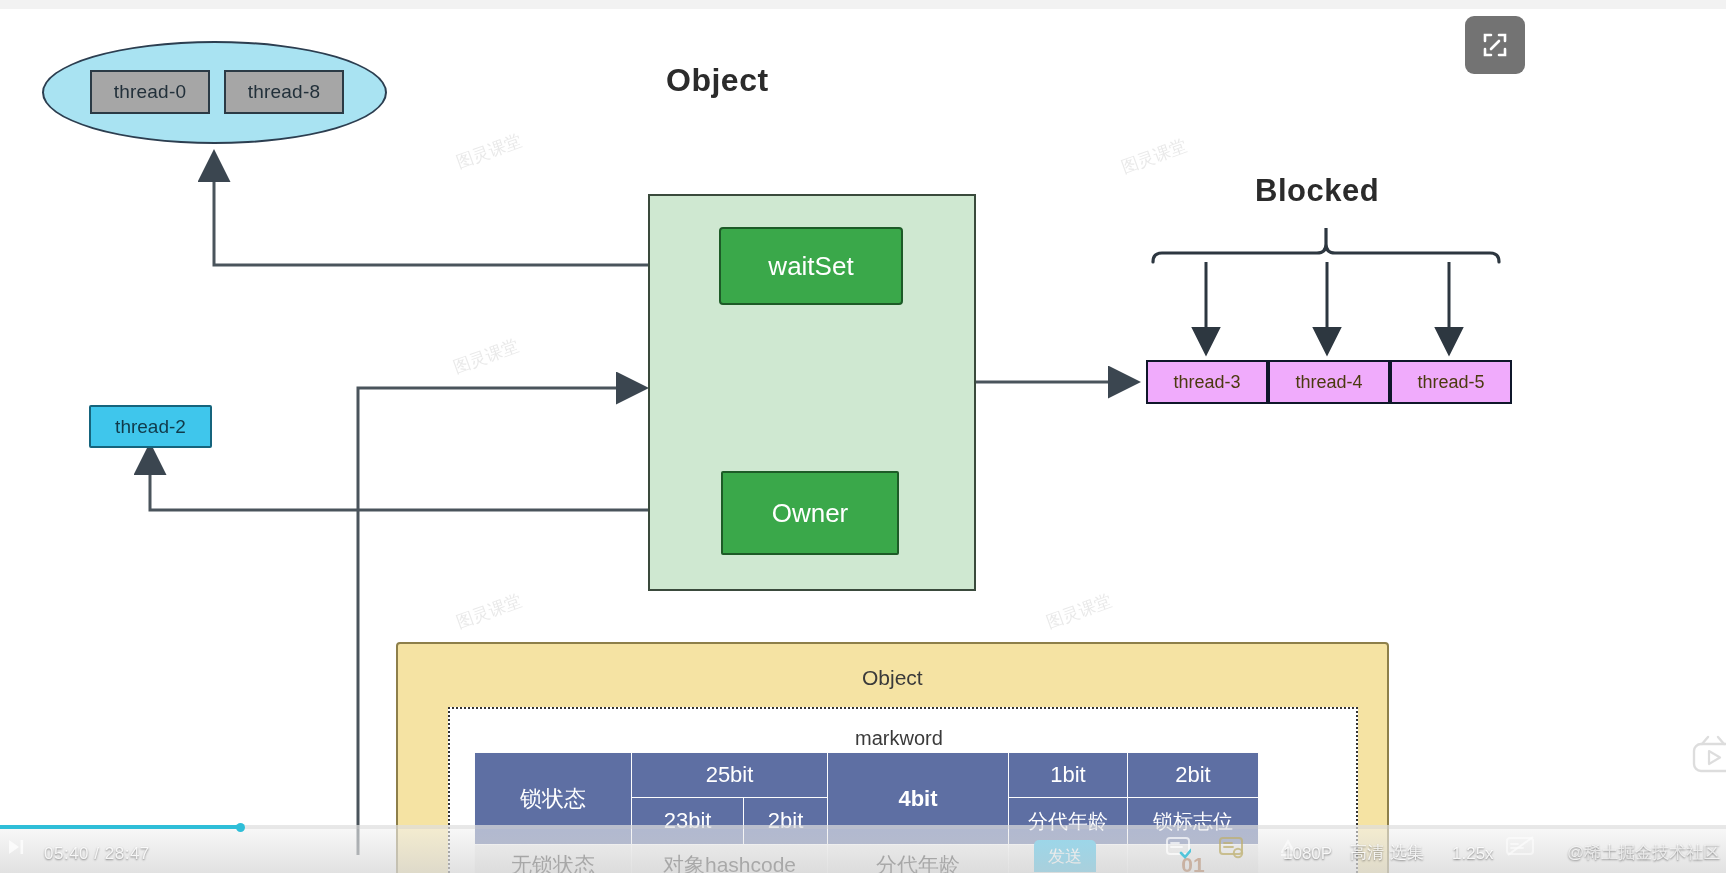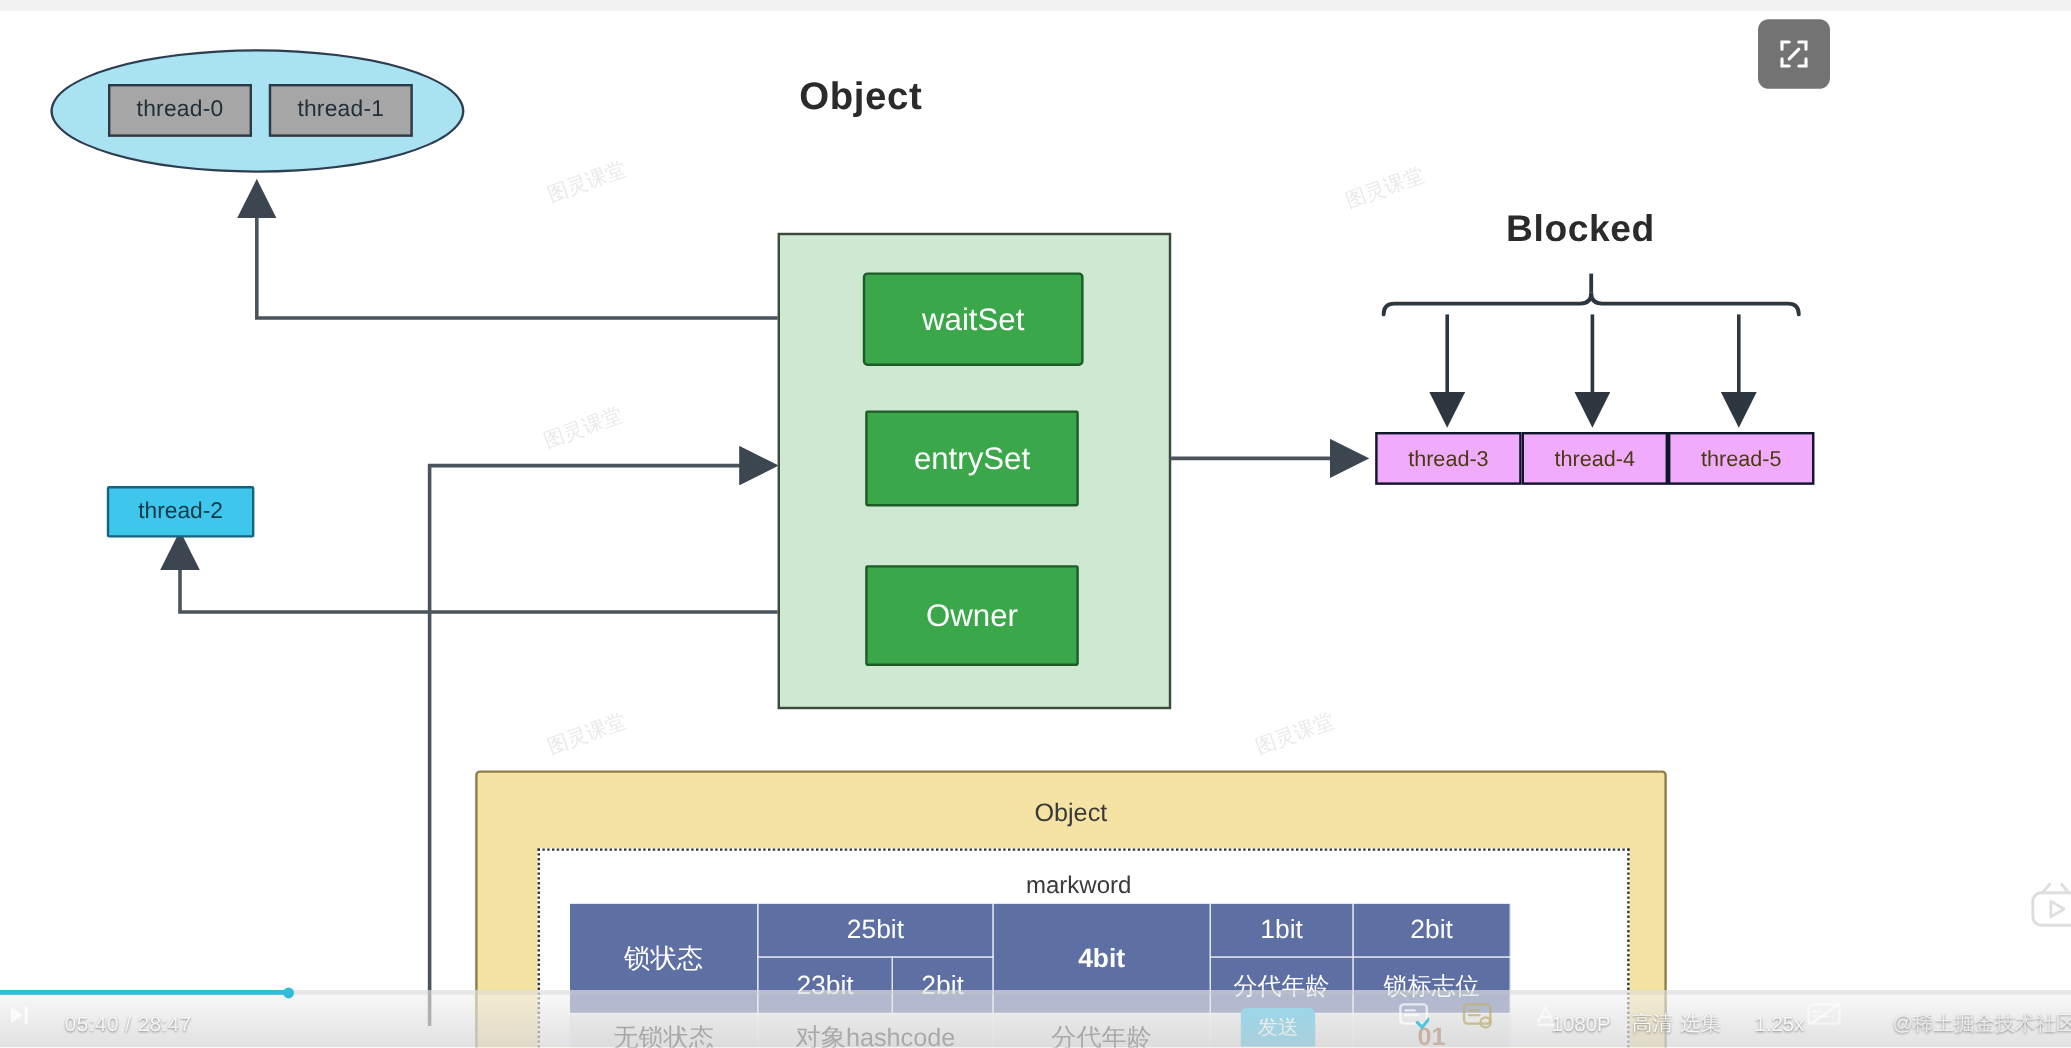--- a/index.html
+++ b/index.html
@@ -101,21 +101,21 @@
     position:absolute;left:0;bottom:0;width:1726px;height:48px;
     background:linear-gradient(to bottom,rgba(245,245,245,.55),rgba(215,215,215,.75));
   }
   .prog-track{
     position:absolute;left:0;bottom:44px;width:1726px;height:4px;background:rgba(200,200,200,.35);
   }
   .prog-fill{position:absolute;left:0;bottom:44px;height:4px;background:#2fbed8;width:239px;}
   .prog-knob{position:absolute;bottom:41px;left:236px;width:9px;height:9px;border-radius:50%;background:#2fbed8;}
 
   .pc{position:absolute;bottom:6px;color:rgba(255,255,255,.88);font-size:17px;
-      text-shadow:0 1px 2px rgba(0,0,0,.45);white-space:nowrap;margin-left:10px;}
+      text-shadow:0 1px 2px rgba(0,0,0,.45);white-space:nowrap;}
   .pc.time{left:44px;bottom:9px;letter-spacing:.5px;}
   .pc.q{left:1283px;bottom:9px;}
   .pc.qhd{left:1350px;bottom:9px;}
   .pc.sel{left:1390px;bottom:9px;}
   .pc.speed{left:1452px;bottom:9px;}
   .pc.brand{left:1567px;bottom:9px;color:rgba(255,255,255,.72);font-size:17px;}
   .icn{position:absolute;bottom:6px;opacity:.8;}
 </style>
 </head>
 <body>
@@ -151,30 +151,29 @@
     <path d="M1153,262 q0,-9 9,-9 L1317,253 q9,0 9,-9 q0,9 9,9 L1490,253 q9,0 9,9" stroke="#2d3740" stroke-width="3.2" fill="none" stroke-linecap="round"></path>
     <line x1="1326" y1="244" x2="1326" y2="228" stroke="#2d3740" stroke-width="3.2"></line>
 
     <line x1="1206" y1="262" x2="1206" y2="352" stroke="#2d3740" stroke-width="3" marker-end="url(#ahs)"></line>
     <line x1="1327" y1="262" x2="1327" y2="352" stroke="#2d3740" stroke-width="3" marker-end="url(#ahs)"></line>
     <line x1="1449" y1="262" x2="1449" y2="352" stroke="#2d3740" stroke-width="3" marker-end="url(#ahs)"></line>
   </svg>
 
   <div class="node ellipse" style="left:42px;top:41px;width:345px;height:103px;"></div>
   <div class="node thr-grey" style="left:90px;top:70px;width:120px;height:44px;">thread-0</div>
-  <div class="node thr-grey" style="left:224px;top:70px;width:120px;height:44px;">thread-1</div>
+  <div class="node thr-grey" style="left:224px;top:70px;width:120px;height:44px;">thread-8</div>
 
   <div class="node thr-cyan" style="left:89px;top:405px;width:123px;height:43px;text-align:right;">thread-2</div>
 
   <div class="title monitor">Object</div>
 
   <div class="node monitor-box" style="left:648px;top:194px;width:328px;height:397px;"></div>
 
   <div class="node green-node" style="left:719px;top:227px;width:184px;height:78px;">waitSet</div>
-  <div class="node green-node sq" style="left:721px;top:342px;width:178px;height:80px;">entrySet</div>
   <div class="node green-node sq" style="left:721px;top:471px;width:178px;height:84px;">Owner</div>
 
   <div class="title blocked">Blocked</div>
 
   <div class="node thr-orange" style="left:1146px;top:360px;width:122px;height:44px;">thread-3</div>
   <div class="node thr-orange" style="left:1268px;top:360px;width:122px;height:44px;">thread-4</div>
   <div class="node thr-orange" style="left:1390px;top:360px;width:122px;height:44px;">thread-5</div>
 
   <div class="obj-box" style="left:396px;top:642px;width:989px;height:231px;"></div>
   <div class="obj-label" style="left:862px;top:666px;">Object</div>

